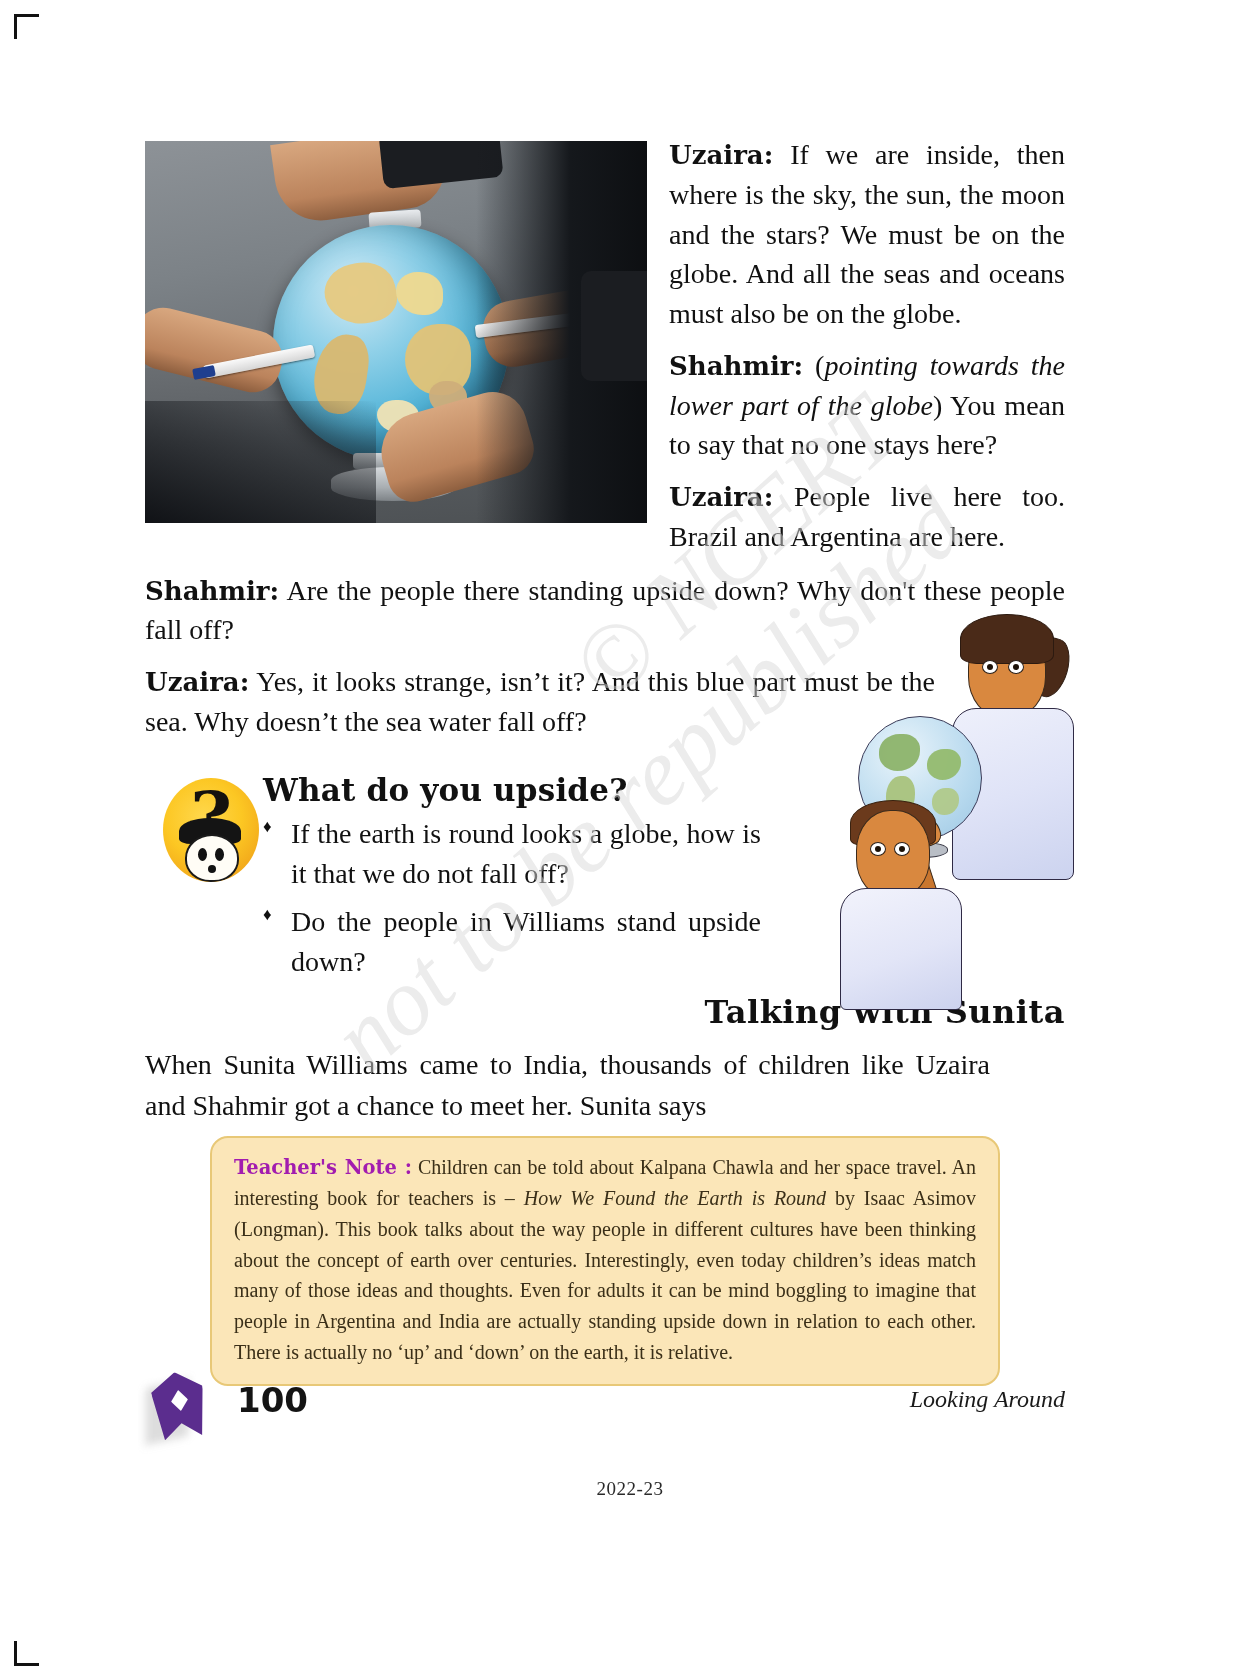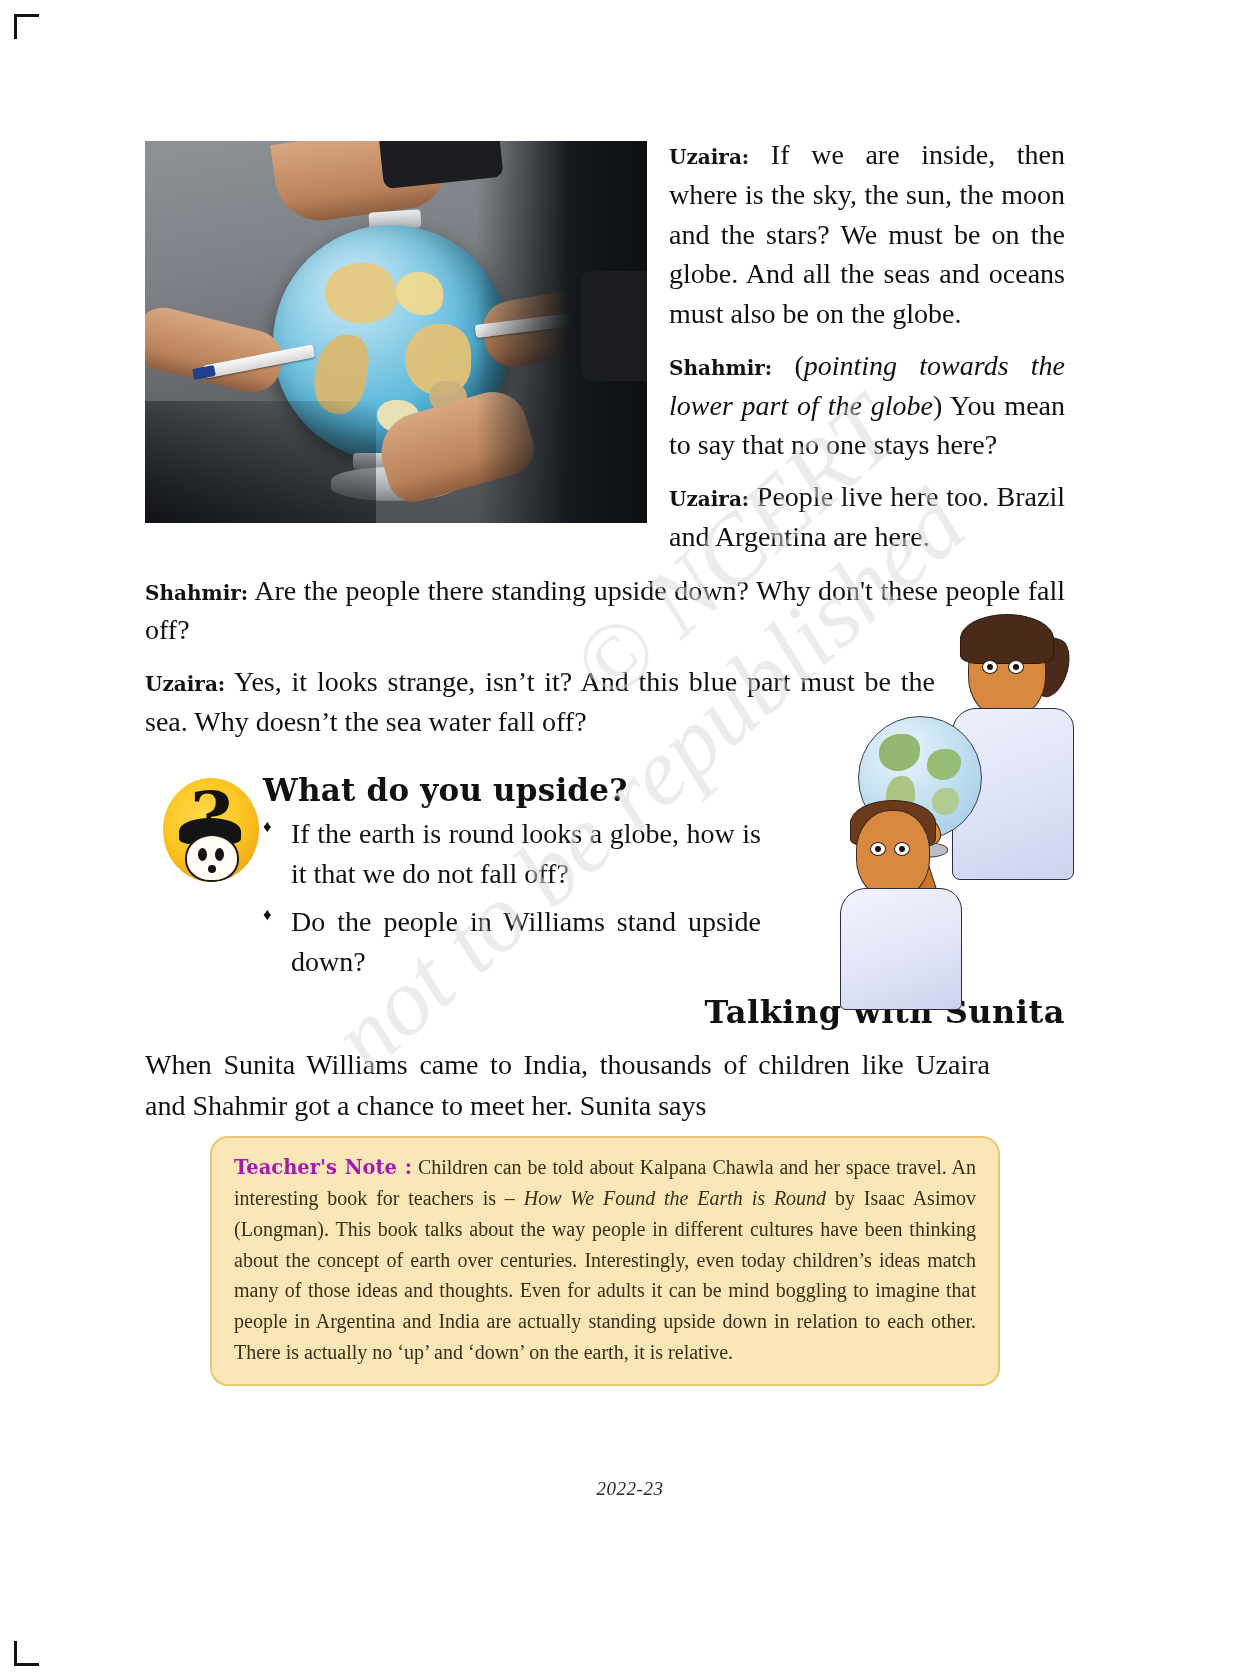--- a/index.html
+++ b/index.html
@@ -187,21 +187,21 @@
     margin: 0 0 12px 0;
     font-size: 28px;
     line-height: 1.42;
     text-align: justify;
     text-justify: inter-word;
   }
   p.dlg.last { margin-bottom: 14px; }
   .speaker {
     font-weight: bold;
     font-family: "DejaVu Serif", "Liberation Serif", serif;
-    font-size: 20px;
+    font-size: 26px;
   }
   .ital { font-style: italic; }
 
   .clearfix::after { content: ""; display: block; clear: both; }
 
   
   .think-block {
     position: relative;
     margin-top: 30px;
     min-height: 200px;
@@ -526,21 +526,20 @@
   }
   .print-code {
     position: absolute;
     left: 0; right: 0;
     top: 1478px;
     text-align: center;
     font-size: 19px;
     font-family: "Liberation Serif", serif;
     color: #2a2a2a;
     letter-spacing: .5px;
-    font-style: italic;
   }
 </style>
 </head>
 <body>
 
 <div class="page">
 
   <div class="crop-mark crop-tl"></div>
   <div class="crop-mark crop-bl"></div>
 
@@ -654,16 +653,25 @@
     <div class="ill-eye b-eye-r">
         <div class="pupil"></div>
       </div>
     <div class="ill-boy-body"></div>
   </div>
 
   <div class="teacher-note">
     <p><span class="tn-label">Teacher's Note :</span><span> Children can be told about Kalpana Chawla and her space travel. An interesting book for teachers is – </span><span class="tn-ital">How We Found the Earth is Round</span><span> by Isaac Asimov (Longman). This book talks about the way people in different cultures have been thinking about the concept of earth over centuries. Interestingly, even today children’s ideas match many of those ideas and thoughts. Even for adults it can be mind boggling to imagine that people in Argentina and India are actually standing upside down in relation to each other. There is actually no ‘up’ and ‘down’ on the earth, it is relative.</span></p>
   </div>
 
+  <div class="footer">
+    <div class="page-flag">
+      <div class="flag-shadow"></div>
+      <div class="flag-shape"></div>
+      <div class="flag-hole"></div>
+    </div>
+    <div class="page-number">100</div>
+    <div class="chapter-label">Looking Around</div>
+  </div>
 
   <div class="print-code">2022-23</div>
 
 </div>
 
 </body></html>

